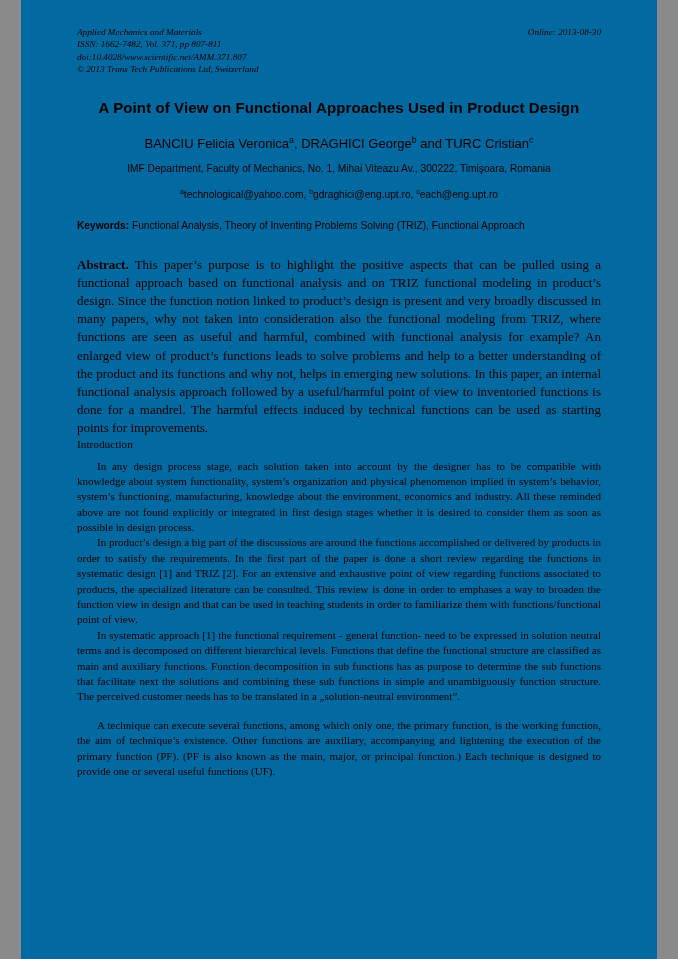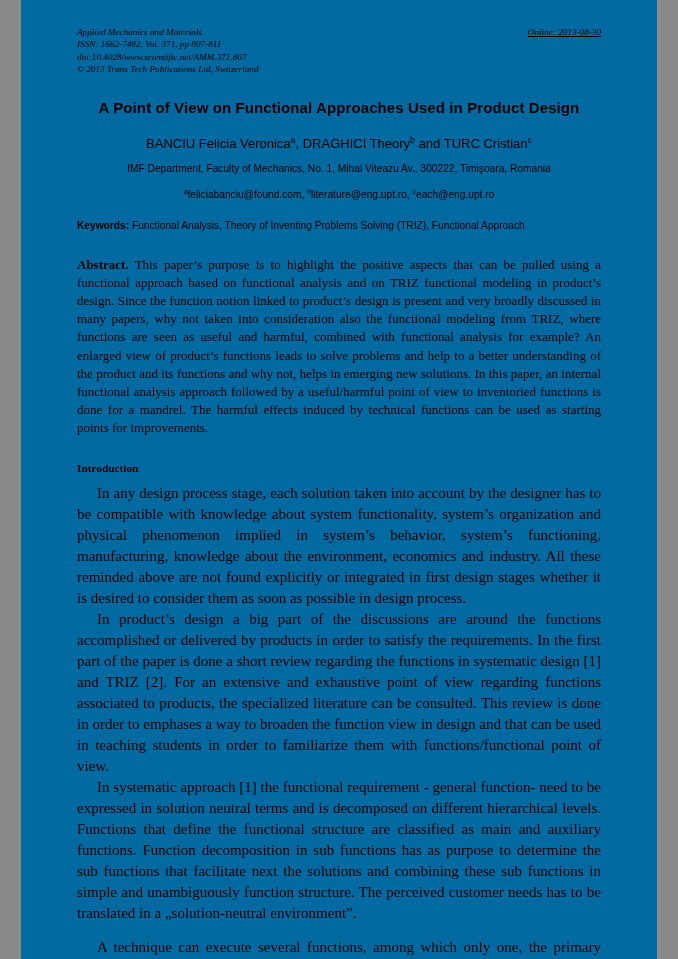--- a/index.html
+++ b/index.html
@@ -21,21 +21,21 @@
   }
   .header {
     display: flex;
     justify-content: space-between;
     align-items: flex-start;
     font-style: italic;
     font-size: 9.2px;
     line-height: 1.34;
   }
   .header-left { text-align: left; }
-  .header-right { text-align: right; white-space: nowrap; padding-top: 0px; text-decoration: underline; }
+  .header-right { text-align: right; white-space: nowrap; padding-top: 0px; }
   .header-line { display: block; }
 
   .title {
     text-align: center;
     font-family: "Liberation Sans", sans-serif;
     font-weight: bold;
     font-size: 15px;
     margin-top: 24px;
     letter-spacing: 0.1px;
   }
@@ -67,26 +67,25 @@
 
   .abstract {
     margin-top: 22px;
     font-size: 13px;
     text-align: justify;
     line-height: 1.40;
   }
   .abstract b { font-weight: bold; }
 
   .section-head {
-    margin-top: 24px;
-    font-weight: bold;
+    font-weight: normal;
     font-size: 11.3px;
   }
   p.body {
-    font-size: 15px;
+    font-size: 11px;
     text-align: justify;
     line-height: 1.40;
     margin: 0;
     text-indent: 20px;
   }
   p.body.first { margin-top: 9px; }
   p.gap { margin-top: 13px; }
 </style>
 </head>
 <body>
@@ -99,27 +98,27 @@
       <span class="header-line">ISSN: 1662-7482, Vol. 371, pp 807-811</span>
       <span class="header-line">doi:10.4028/www.scientific.net/AMM.371.807</span>
       <span class="header-line">© 2013 Trans Tech Publications Ltd, Switzerland</span>
     </div>
     <div class="header-right">Online: 2013-08-30</div>
   </div>
 
   <div class="title">A Point of View on Functional Approaches Used in Product Design</div>
 
   <div class="authors">
-    <span>BANCIU Felicia Veronica</span><sup>a</sup><span>, DRAGHICI Theory</span><sup>b</sup><span> and TURC Cristian</span><sup>c</sup>
+    <span>BANCIU Felicia Veronica</span><sup>a</sup><span>, DRAGHICI George</span><sup>b</sup><span> and TURC Cristian</span><sup>c</sup>
   </div>
 
   <div class="affil affil2">IMF Department, Faculty of Mechanics, No. 1, Mihai Viteazu Av., 300222, Timişoara, Romania</div>
 
   <div class="affil emails">
-    <sup>a</sup><span>feliciabanciu@found.com, </span><sup>b</sup><span>literature@eng.upt.ro, </span><sup>c</sup><span>each@eng.upt.ro</span>
+    <sup>a</sup><span>technological@yahoo.com, </span><sup>b</sup><span>gdraghici@eng.upt.ro, </span><sup>c</sup><span>each@eng.upt.ro</span>
   </div>
 
   <div class="keywords">
     <b>Keywords:</b><span> Functional Analysis, Theory of Inventing Problems Solving (TRIZ), Functional Approach</span>
   </div>
 
   <div class="abstract">
     <b>Abstract.</b><span> This paper’s purpose is to highlight the positive aspects that can be pulled using a functional approach based on functional analysis and on TRIZ functional modeling in product’s design. Since the function notion linked to product’s design is present and very broadly discussed in many papers, why not taken into consideration also the functional modeling from TRIZ, where functions are seen as useful and harmful, combined with functional analysis for example? An enlarged view of product’s functions leads to solve problems and help to a better understanding of the product and its functions and why not, helps in emerging new solutions. In this paper, an internal functional analysis approach followed by a useful/harmful point of view to inventoried functions is done for a mandrel. The harmful effects induced by technical functions can be used as starting points for improvements.</span>
   </div>
 

